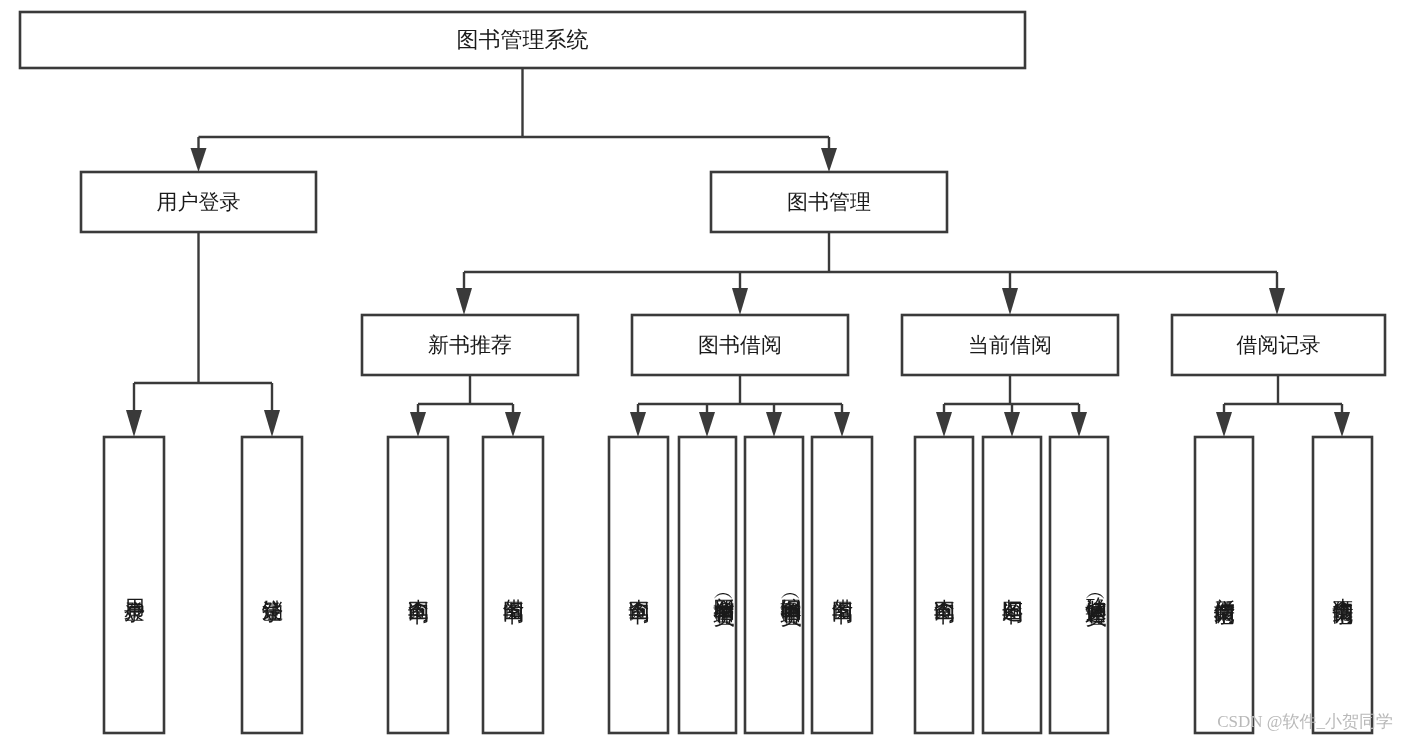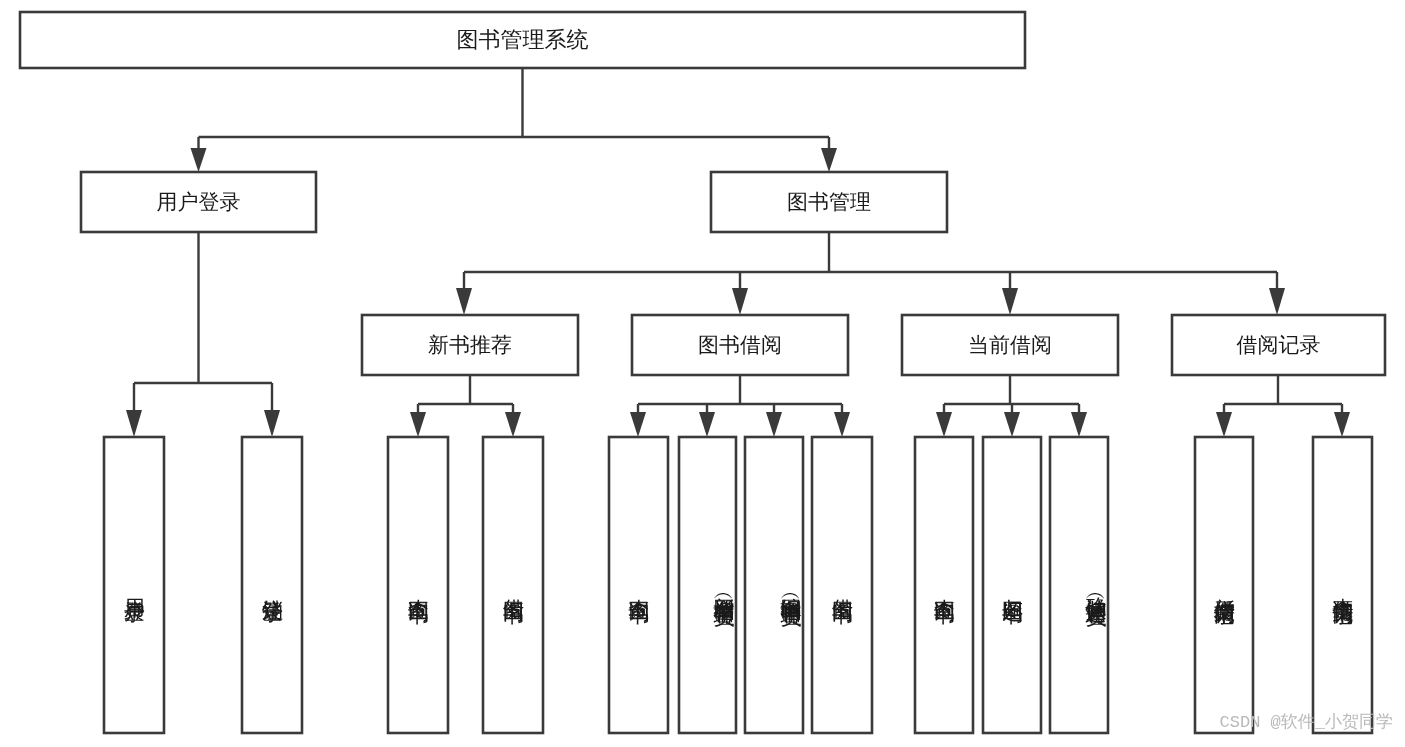--- a/index.html
+++ b/index.html
@@ -64,21 +64,21 @@
     color: #1a1a1a;
     letter-spacing: 1.5px;
     text-align: center;
     white-space: nowrap;
     pointer-events: none;
   }
   .watermark {
     position: absolute;
     right: 12px;
     bottom: 6px;
-    font-family: Liberation Mono, monospace;
+    font-family: Liberation Serif, serif;
     font-size: 17px;
     color: #b9b9b9;
     white-space: nowrap;
   }
 </style>
 </head>
 <body>
 
 <div id="diagram-root">
 

